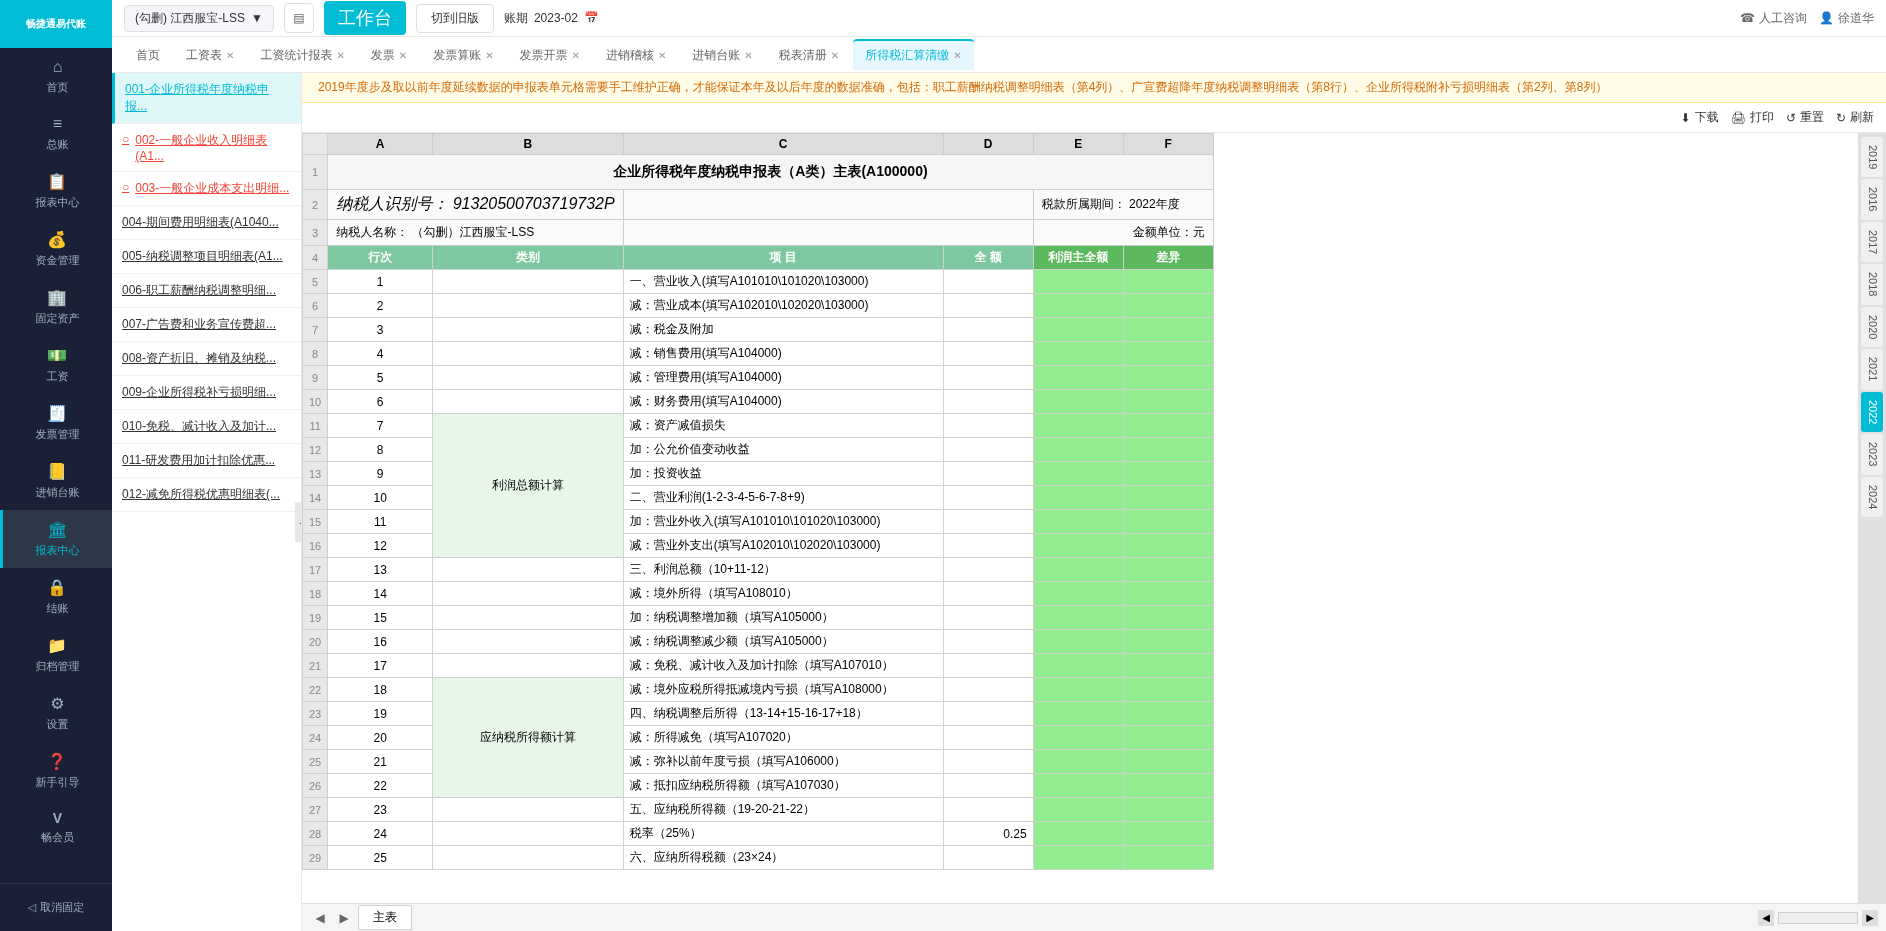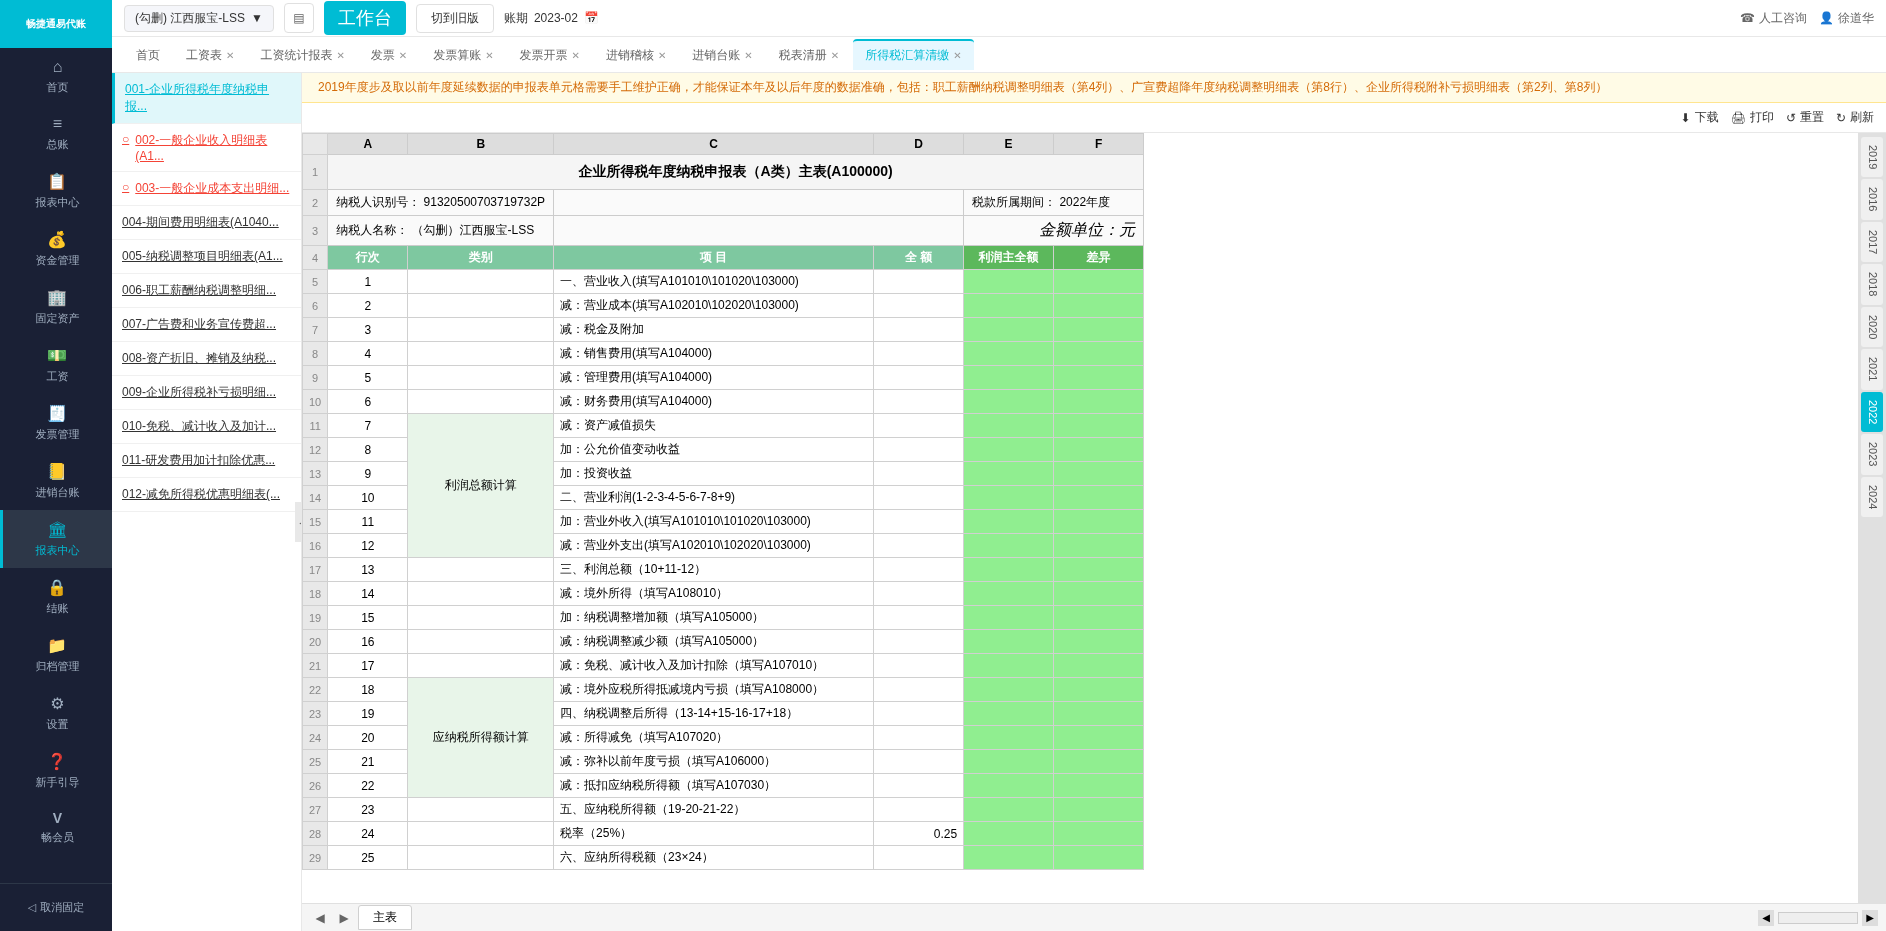--- a/index.html
+++ b/index.html
@@ -568,39 +568,39 @@
                 <td style="background:#ddd;text-align:center;font-weight:bold;padding:3px 6px;border:1px solid #ccc;">F</td>
               </tr>
 
               <tr>
                 <td class="row-index-col">1</td>
                 <td colspan="6" class="title-row" style="text-align:center;font-weight:bold;font-size:14px;padding:8px;background:#f5f5f5;border:1px solid #ccc;">企业所得税年度纳税申报表（A类）主表(A100000)</td>
               </tr>
 
               <tr>
                 <td class="row-index-col">2</td>
-                <td colspan="2" style="background:#fafafa;padding:4px 8px;border:1px solid #ccc;font-size:12px;">
+                <td colspan="2" style="background:#fafafa;padding:4px 8px;border:1px solid #ccc;font-size:16px;font-style:italic;">
                   <span>纳税人识别号：</span>
                   <span>91320500703719732P</span>
                 </td>
                 <td colspan="2" style="background:#fafafa;border:1px solid #ccc;"></td>
                 <td colspan="2" style="background:#fafafa;padding:4px 8px;border:1px solid #ccc;font-size:12px;">
                   <span>税款所属期间：</span>
                   <span>2022年度</span>
                 </td>
               </tr>
 
               <tr>
                 <td class="row-index-col">3</td>
                 <td colspan="2" style="background:#fafafa;padding:4px 8px;border:1px solid #ccc;font-size:12px;">
                   <span>纳税人名称：</span>
                   <span>（勾删）江西服宝-LSS</span>
                 </td>
                 <td colspan="2" style="background:#fafafa;border:1px solid #ccc;"></td>
-                <td colspan="2" style="background:#fafafa;padding:4px 8px;border:1px solid #ccc;font-size:16px;text-align:right;font-style:italic;">
+                <td colspan="2" style="background:#fafafa;padding:4px 8px;border:1px solid #ccc;font-size:12px;text-align:right;">
                   <span>金额单位：元</span>
                 </td>
               </tr>
 
               <tr class="header-row">
                 <td class="row-index-col">4</td>
                 <th>行次</th>
                 <th>类别</th>
                 <th>项 目</th>
                 <th>全 额</th>

